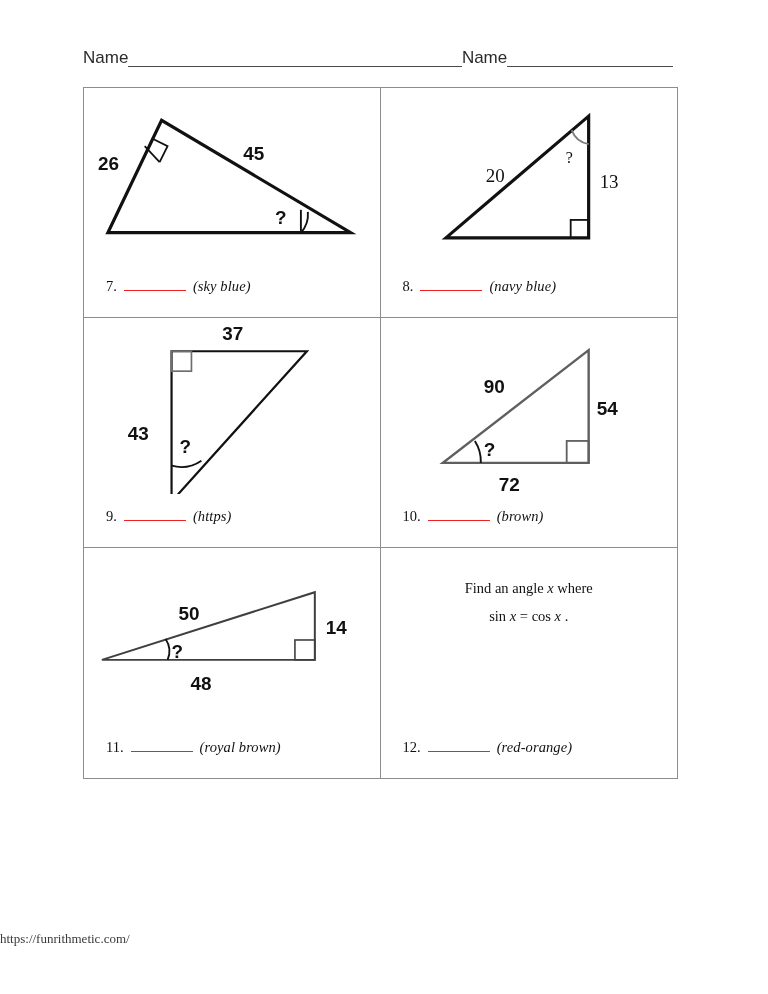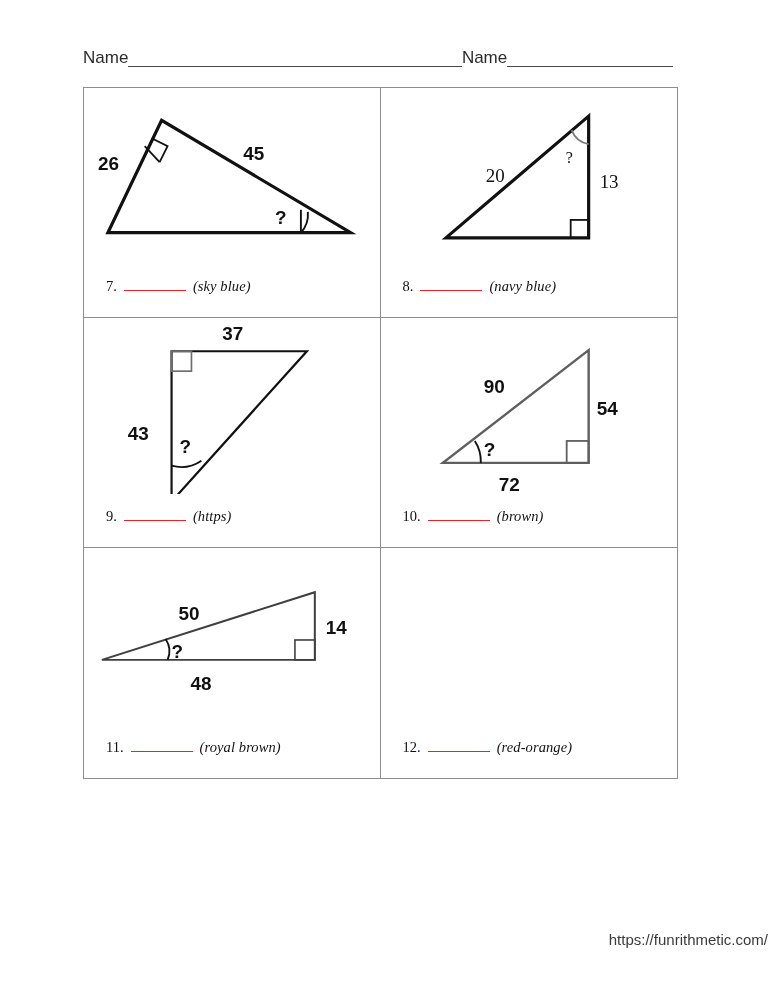--- a/index.html
+++ b/index.html
@@ -107,23 +107,23 @@
     color: #111111;
   }
   .mathvar { font-style: italic; font-family: "Liberation Serif", serif; }
 
   
   .footer {
     position: absolute;
     left: 0;
     top: 931px;
     width: 100%;
-    text-align: right;
-    font-family: Liberation Sans, sans-serif;
-    font-size: 15px;
+    text-align: left;
+    font-family: Liberation Serif, serif;
+    font-size: 13px;
     color: #3a3a3a;
   }
 
   
   text.lbl-bold {
     font-family: "Liberation Sans", sans-serif;
     font-weight: bold;
     font-size: 19px;
     fill: #111111;
   }
@@ -244,20 +244,28 @@
       </svg>
     </div>
     <div class="answer-row">
       <span class="answer-number">11.</span>
       <span class="answer-blank"></span>
       <span class="answer-color">(royal brown)</span>
     </div>
   </div>
 
   <div class="cell">
+    <div class="text-problem">
+      <div>
+        <span>Find an angle </span><span class="mathvar">x</span><span> where</span>
+      </div>
+      <div>
+        <span>sin </span><span class="mathvar">x</span><span> = </span><span>cos </span><span class="mathvar">x</span><span> .</span>
+      </div>
+    </div>
     <div class="answer-row">
       <span class="answer-number">12.</span>
       <span class="answer-blank"></span>
       <span class="answer-color">(red-orange)</span>
     </div>
   </div>
 
 </div>
 
 <div class="footer">https://funrithmetic.com/</div>

